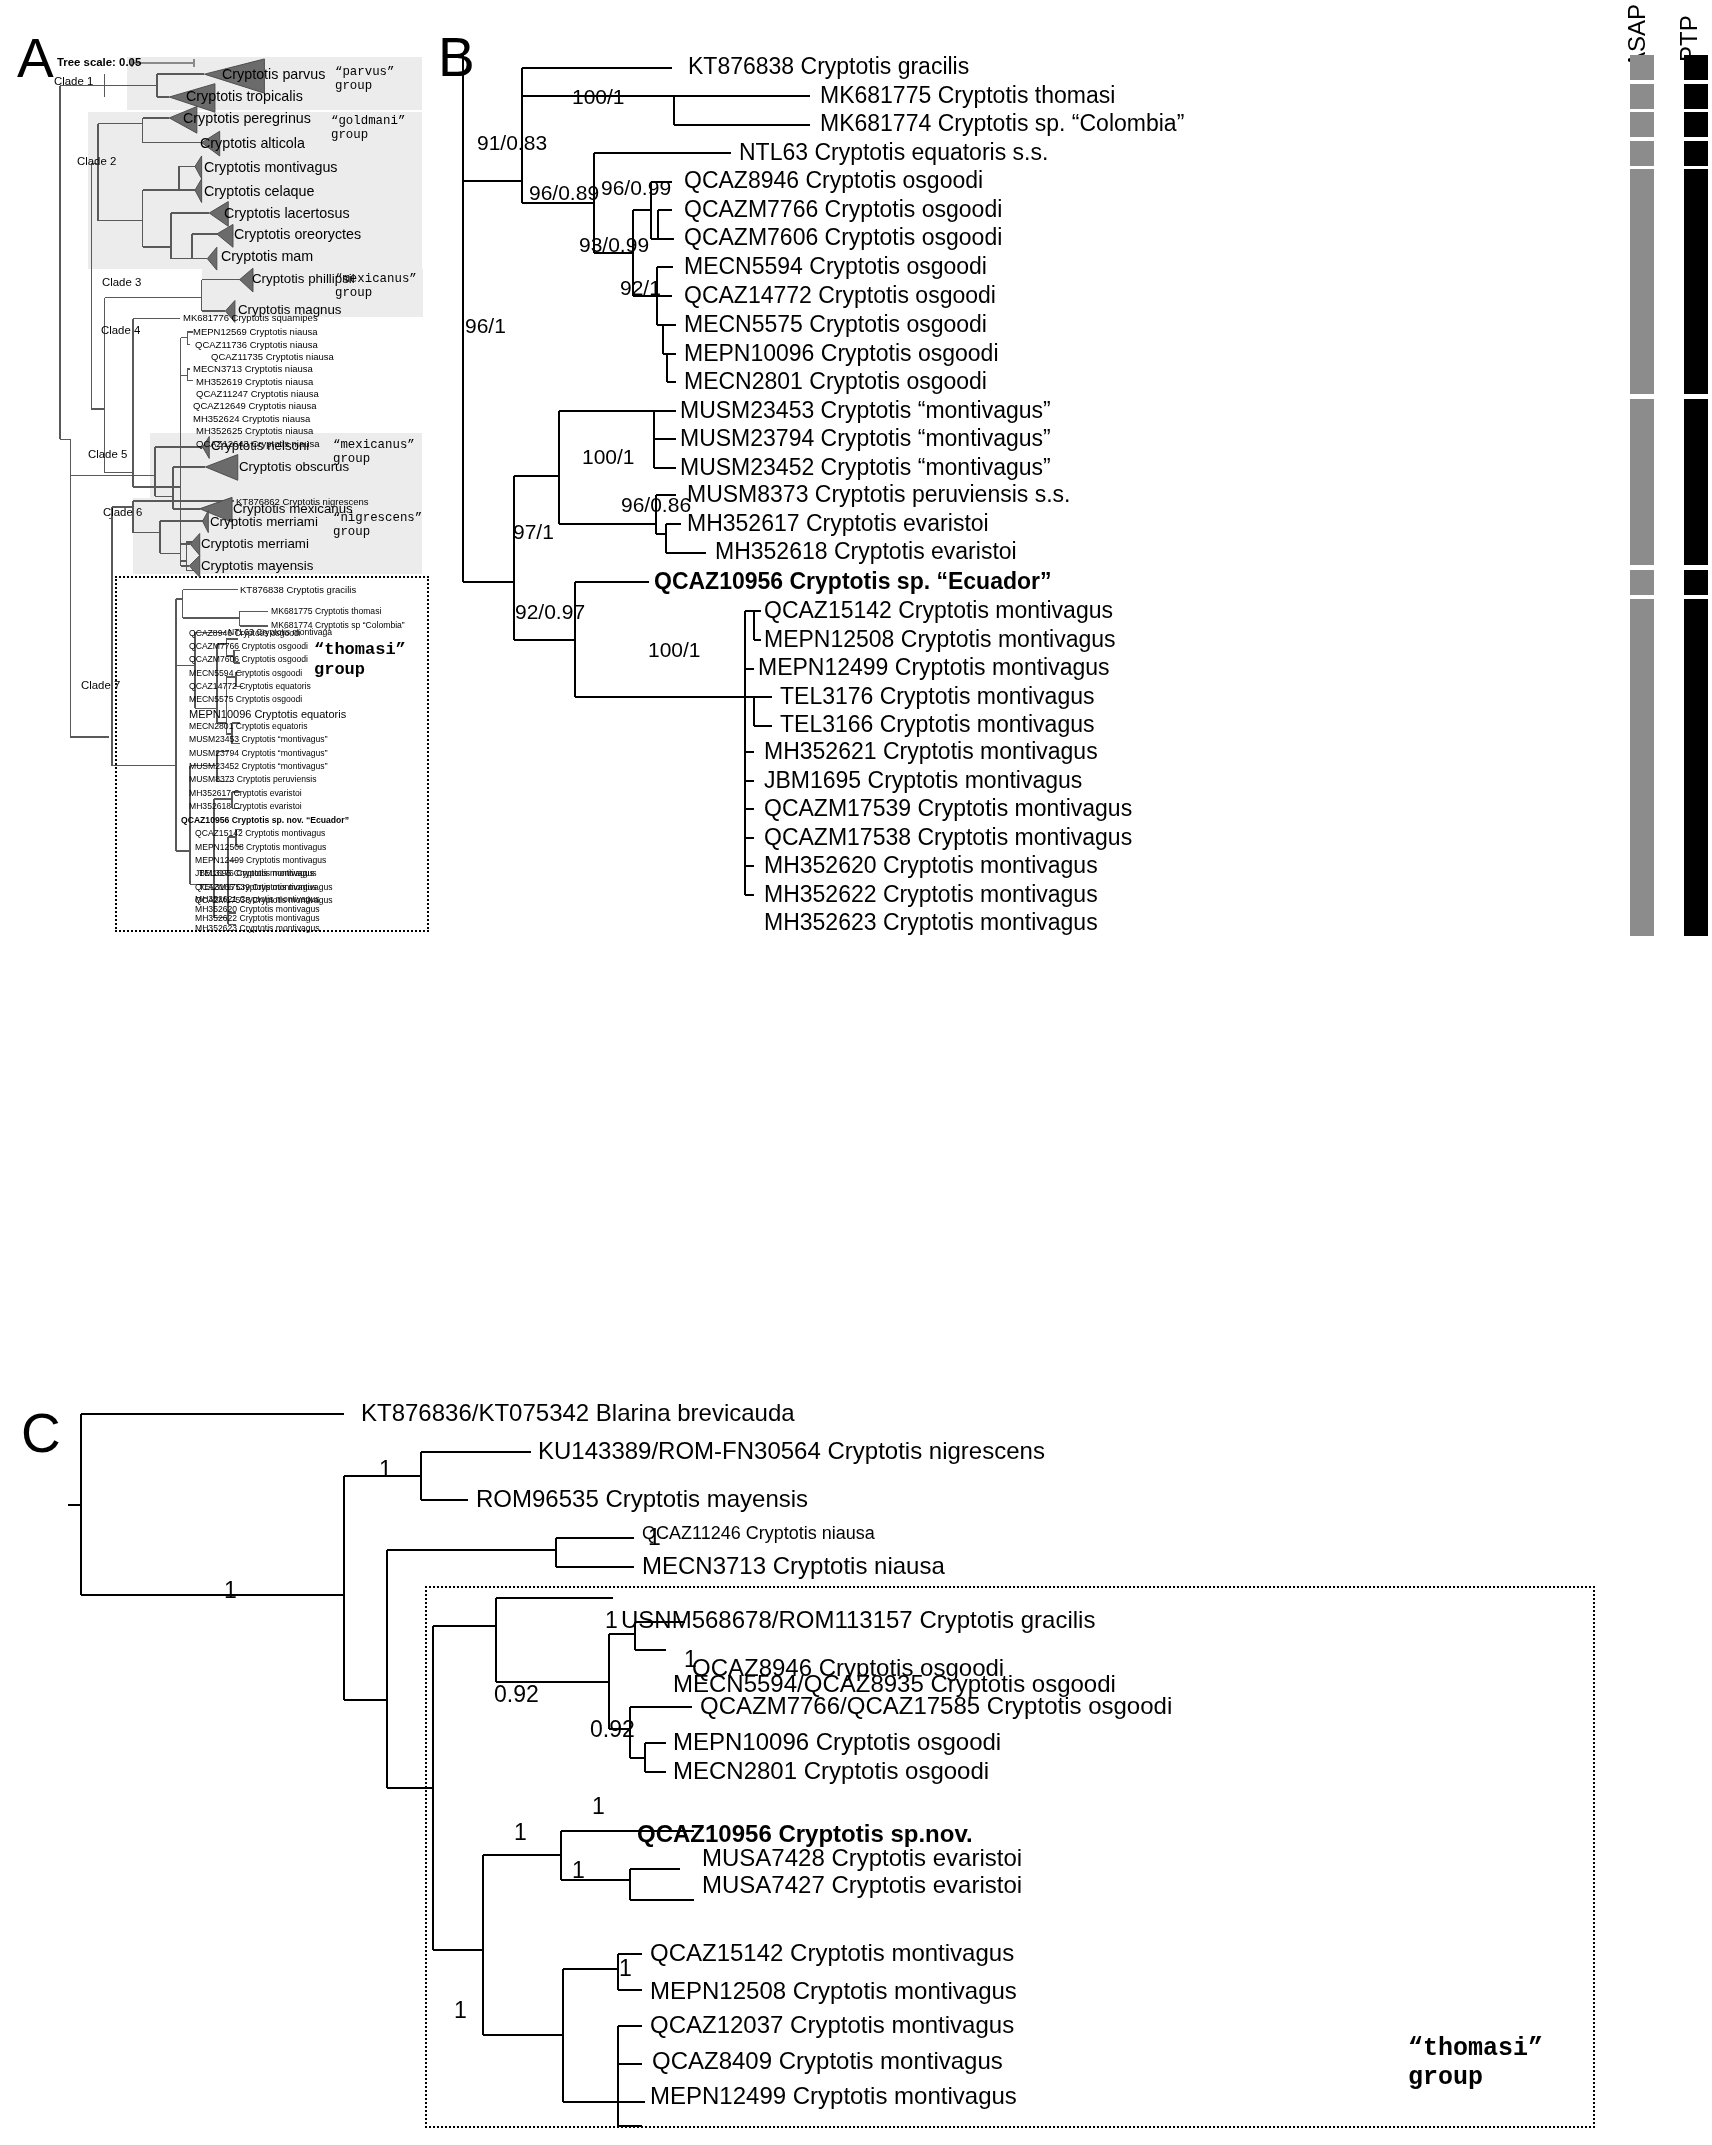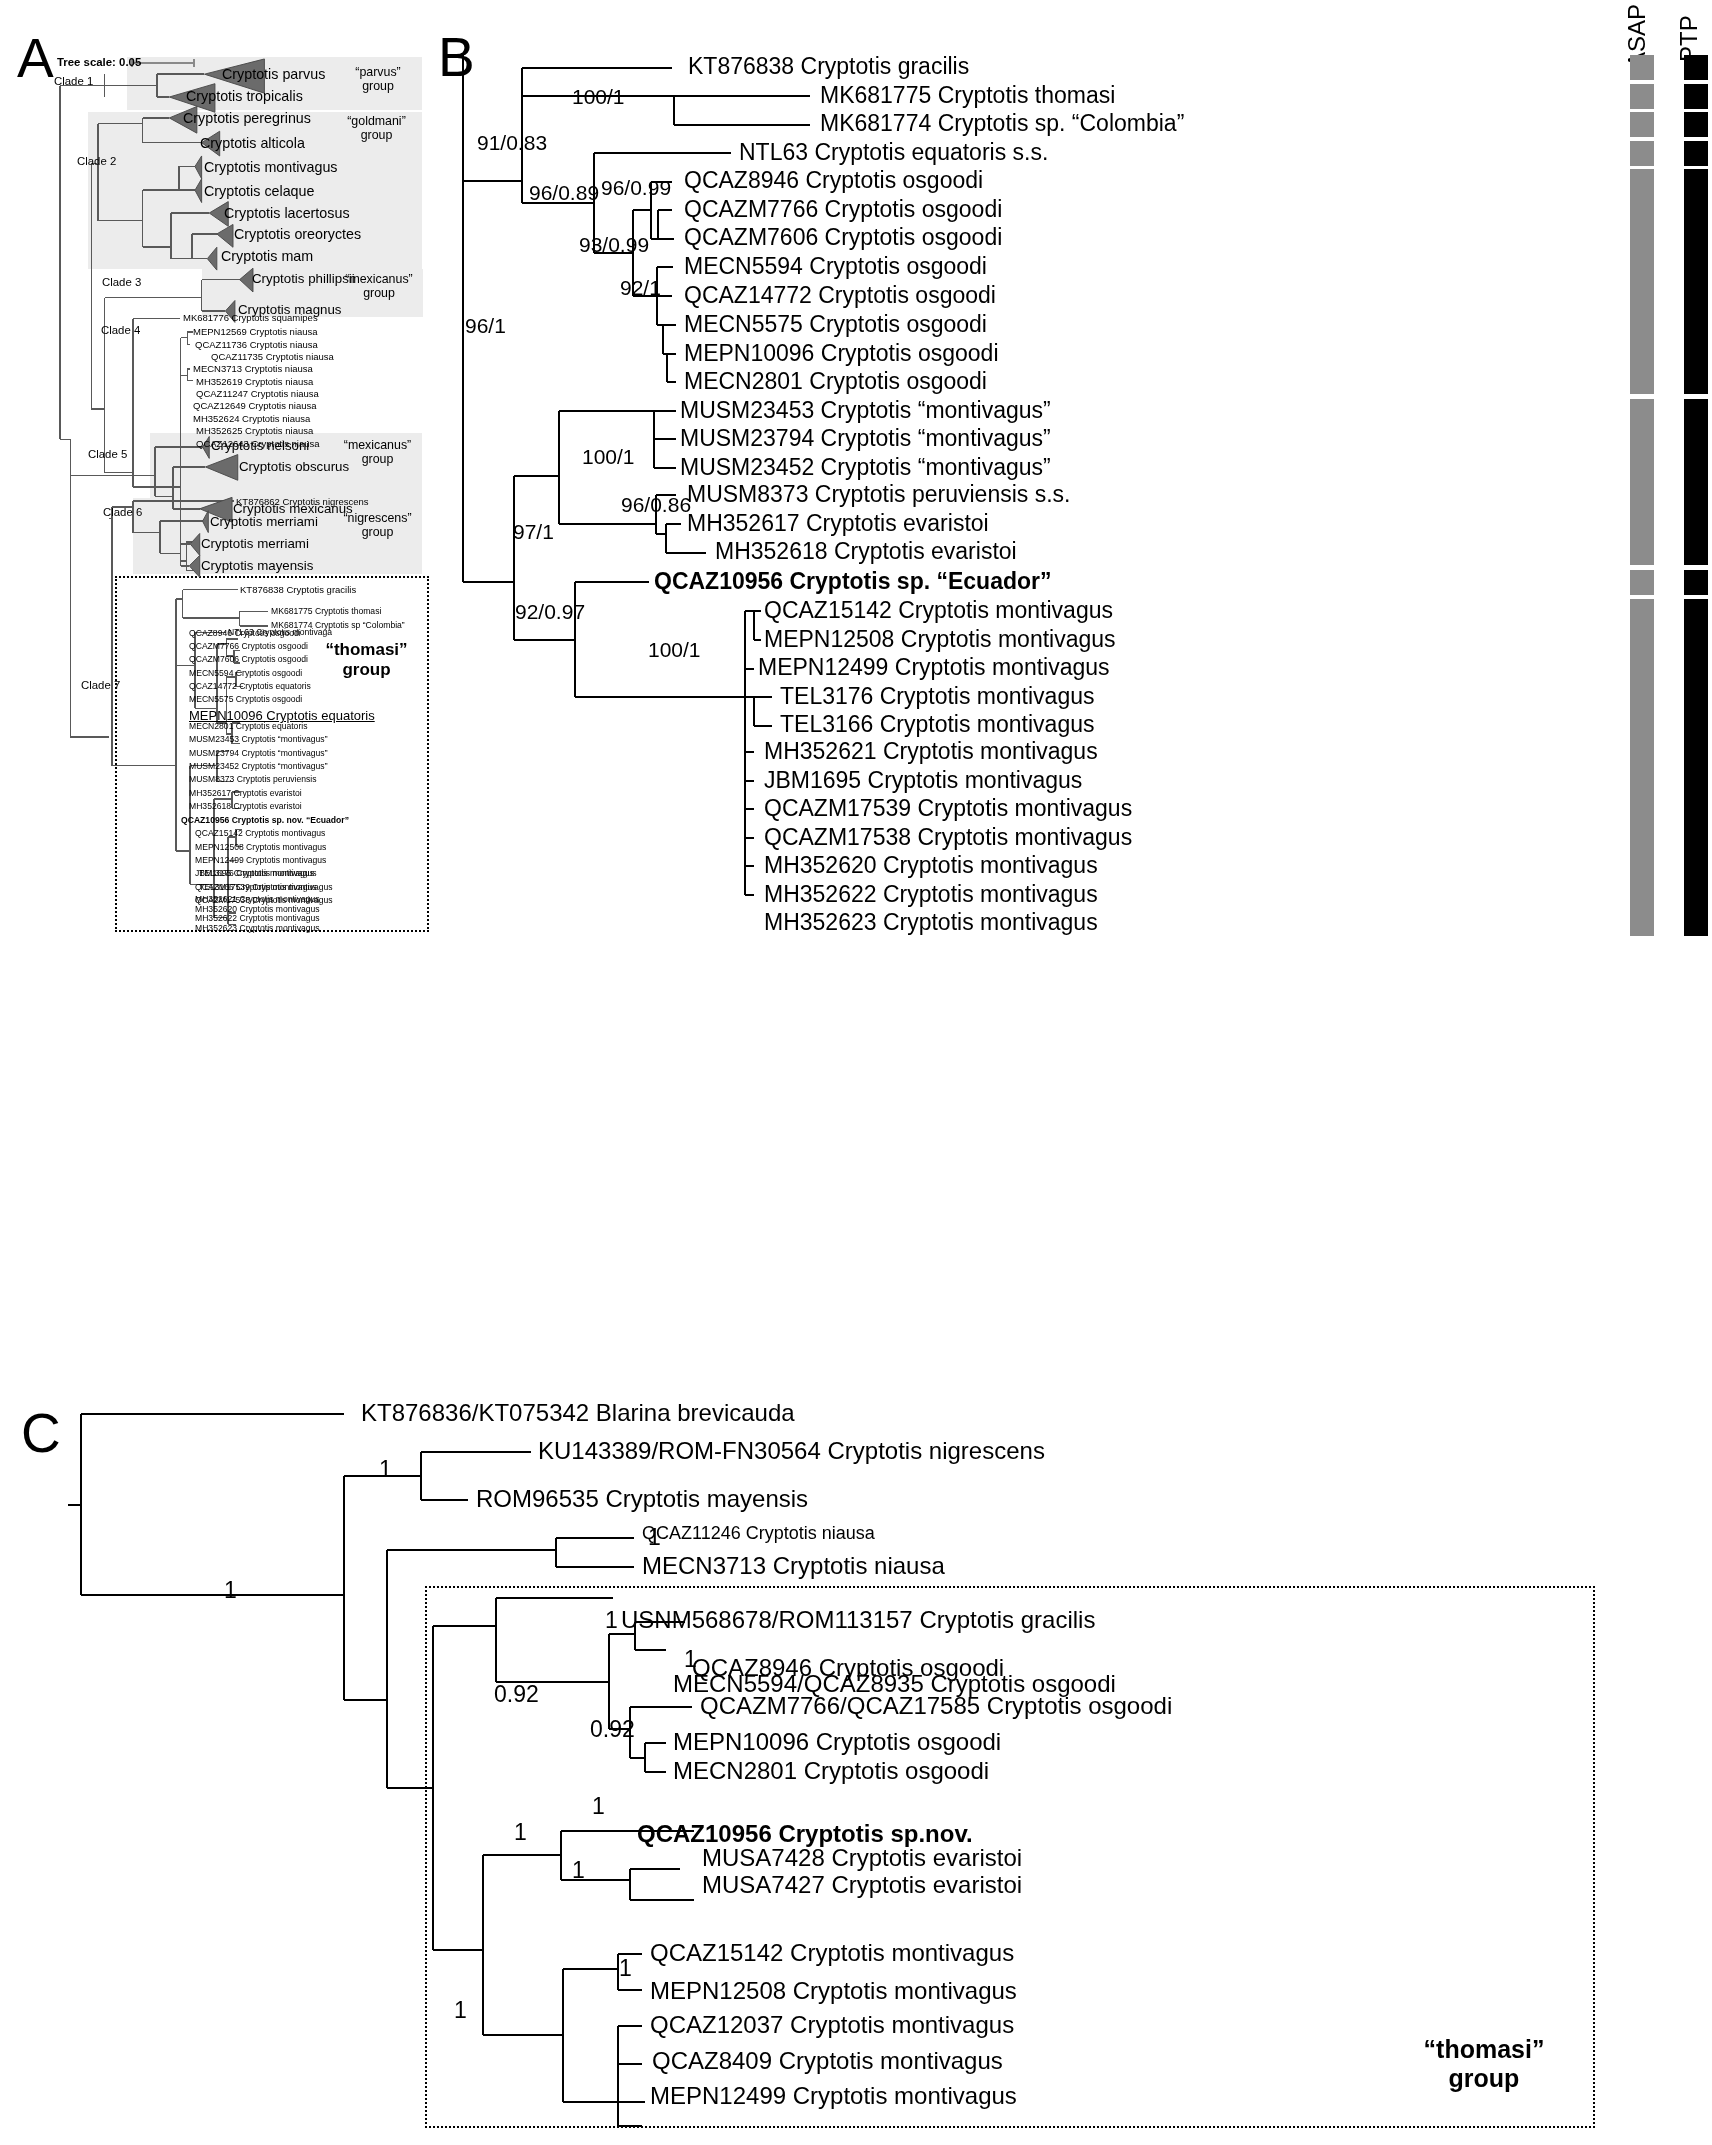--- a/index.html
+++ b/index.html
@@ -2,21 +2,21 @@
 <html style="font-size:15px"><head>
 <meta charset="utf-8">
 <style>
   html,body{margin:0;padding:0;background:#fff;}
   body{width:1713px;height:2146px;position:relative;
        font-family:"Liberation Sans",sans-serif;color:#000;overflow:hidden;}
   .panel-letter{position:absolute;font-size:57px;font-weight:400;font-family:"Liberation Sans",sans-serif;line-height:1;}
   .lbl{position:absolute;white-space:nowrap;}
   svg{position:absolute;left:0;top:0;overflow:visible;}
   .shadebox{position:absolute;background:#ececec;}
-  .grpname{position:absolute;text-align:center;white-space:nowrap;line-height:1.15;}
+  .grpname{position:absolute;text-align:left;white-space:nowrap;line-height:1.15;font-family:Liberation Mono, monospace;}
   .bold{font-weight:bold;}
   .dashbox{position:absolute;border:2.9px dotted #000;box-sizing:border-box;}
   .bar{position:absolute;}
   .vert-title{position:absolute;transform:rotate(-90deg);transform-origin:left top;white-space:nowrap;}
 </style>
 </head>
 <body>
 
 <div class="panel-letter" style="left:17px;top:31px;font-size:55px;">A</div>
 
@@ -265,21 +265,21 @@
 <div class="lbl" style="left:240px;top:584px;font-size:9.5px;">KT876838 Cryptotis gracilis</div>
 <div class="lbl" style="left:271px;top:606px;font-size:8.6px;">MK681775 Cryptotis thomasi</div>
 <div class="lbl" style="left:271px;top:620px;font-size:8.6px;">MK681774 Cryptotis sp “Colombia”</div>
 <div class="lbl" style="left:228px;top:627px;font-size:8.6px;">NTL63 Cryptotis montivaga</div>
 <div class="lbl" style="left:189px;top:628px;font-size:8.6px;">QCAZ8946 Cryptotis osgoodi</div>
 <div class="lbl" style="left:189px;top:641px;font-size:8.6px;">QCAZM7766 Cryptotis osgoodi</div>
 <div class="lbl" style="left:189px;top:654px;font-size:8.6px;">QCAZM7606 Cryptotis osgoodi</div>
 <div class="lbl" style="left:189px;top:668px;font-size:8.6px;">MECN5594 Cryptotis osgoodi</div>
 <div class="lbl" style="left:189px;top:681px;font-size:8.6px;">QCAZ14772 Cryptotis equatoris</div>
 <div class="lbl" style="left:189px;top:694px;font-size:8.6px;">MECN5575 Cryptotis osgoodi</div>
-<div class="lbl" style="left:189px;top:708px;font-size:13px;text-decoration:underline;">MEPN10096 Cryptotis equatoris</div>
+<div class="lbl" style="left:189px;top:708px;font-size:11px;">MEPN10096 Cryptotis equatoris</div>
 <div class="lbl" style="left:189px;top:721px;font-size:8.6px;">MECN2801 Cryptotis equatoris</div>
 <div class="lbl" style="left:189px;top:734px;font-size:8.6px;">MUSM23453 Cryptotis “montivagus”</div>
 <div class="lbl" style="left:189px;top:748px;font-size:8.6px;">MUSM23794 Cryptotis “montivagus”</div>
 <div class="lbl" style="left:189px;top:761px;font-size:8.6px;">MUSM23452 Cryptotis “montivagus”</div>
 <div class="lbl" style="left:189px;top:774px;font-size:8.6px;">MUSM8373 Cryptotis peruviensis</div>
 <div class="lbl" style="left:189px;top:788px;font-size:8.6px;">MH352617 Cryptotis evaristoi</div>
 <div class="lbl" style="left:189px;top:801px;font-size:8.6px;">MH352618 Cryptotis evaristoi</div>
 <div class="lbl bold" style="left:181px;top:815px;font-size:8.6px;">QCAZ10956 Cryptotis sp. nov. “Ecuador”</div>
 <div class="lbl" style="left:195px;top:828px;font-size:8.6px;">QCAZ15142 Cryptotis montivagus</div>
 <div class="lbl" style="left:195px;top:842px;font-size:8.6px;">MEPN12508 Cryptotis montivagus</div>

